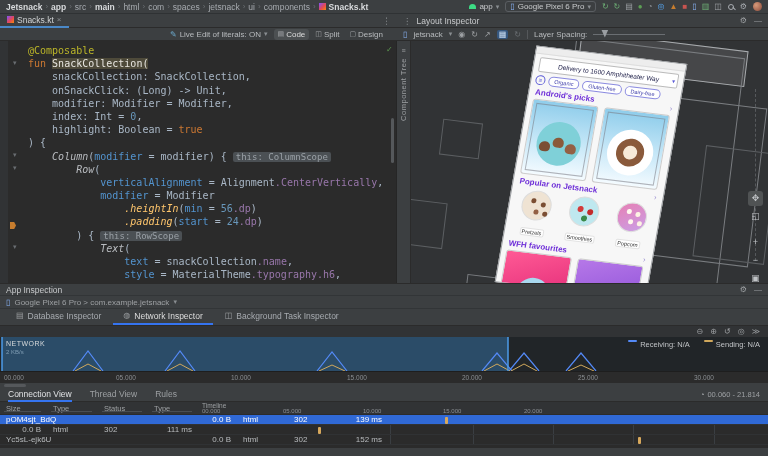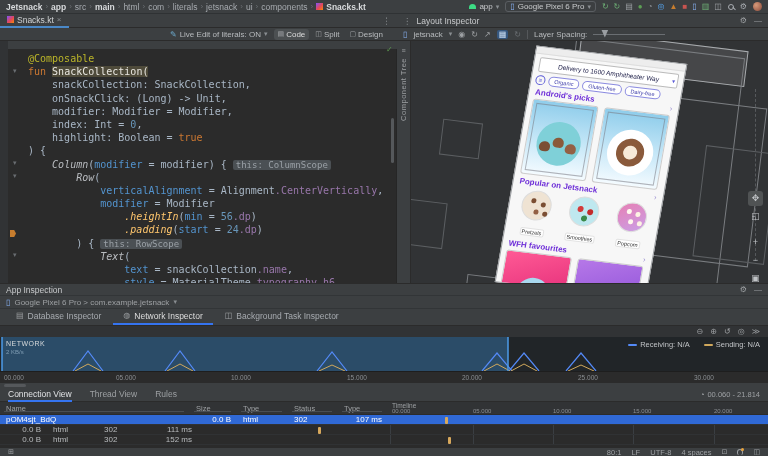--- a/index.html
+++ b/index.html
@@ -34,21 +34,21 @@
   .tab-close{color:#8A8E92;font-size:8px;}
   #tab-more{margin-left:auto;padding-right:6px;color:#8A8E92;font-size:9px;}
   #editor-toolbar{position:absolute;left:0;top:28px;width:397px;height:13px;background:#3C3F41;
     border-bottom:1px solid #2B2B2B;display:flex;align-items:center;justify-content:flex-end;gap:6px;
     font-size:8px;color:#B8BBBE;padding-right:10px;}
   .live-edit{display:flex;align-items:center;gap:3px;}
   .pencil{color:#6AA6C9;font-size:8px;}
   .mode-btn{display:flex;align-items:center;gap:2px;padding:1px 4px;border-radius:3px;color:#B8BBBE;}
   .mode-btn.active{background:#4C5052;color:#DDD;}
   .mode-ico{font-size:7px;color:#9DA0A3;}
-  #editor{position:absolute;left:0;top:49px;width:397px;height:242px;background:#2B2B2B;overflow:hidden;
+  #editor{position:absolute;left:0;top:41px;width:397px;height:242px;background:#2B2B2B;overflow:hidden;
     border-right:1px solid #262626;}
   #left-stripe{position:absolute;left:0;top:41px;width:8px;height:242px;background:#313335;}
   #code{position:absolute;left:28px;top:3px;font-family:"DejaVu Sans Mono",monospace;font-size:10px;white-space:pre;}
   .cl{height:13.2px;line-height:13.2px;}
   .tk-plain{color:#A9B7C6}.tk-kw{color:#CC7832}.tk-annot{color:#BBB529}
   .tk-named{color:#5394CF}.tk-prop{color:#9876AA}.tk-num{color:#6897BB}
   .tk-ext{color:#FFC66D;font-style:italic}.tk-call{color:#B9BCC0;font-style:italic}
   .tk-fnhl{color:#E8E6E0;background:#4E4A3A;}
   .tk-hint{background:#4B5054;color:#9AA0A6;border-radius:2px;padding:0 3px;font-size:9px;}
   .gutter-mark{position:absolute;left:13px;color:#6A6E72;font-size:7px;}
@@ -136,21 +136,21 @@
     padding-left:6px;gap:2px;border-bottom:1px solid #2B2B2B;}
   .ai-tab{display:flex;align-items:center;gap:4px;font-size:8.5px;color:#A7ABB0;padding:0 10px 4px;height:15px;}
   .ai-tab.active{color:#DDD;border-bottom:2px solid #3574F0;padding-bottom:2px;}
   .ai-tab .ico{font-size:8px;color:#9DA0A3;}
   #net-toolbar{position:absolute;left:0;top:42px;width:768px;height:11px;background:#313335;
     display:flex;align-items:center;justify-content:flex-end;gap:7px;padding-right:8px;font-size:8px;color:#9DA0A3;}
   #net-chart-wrap{position:absolute;left:0;top:53px;width:768px;height:34px;background:#212528;}
   #net-label{position:absolute;left:6px;top:3px;font-size:7px;color:#D5D8DA;letter-spacing:.5px;}
   #net-rate{position:absolute;left:6px;top:12px;font-size:6px;color:#7F9CB3;}
   #net-legend{position:absolute;right:8px;top:3px;display:flex;gap:14px;font-size:7.5px;color:#C0C3C6;}
-  .leg-item{display:flex;align-items:center;gap:3px;}
+  .leg-item{display:flex;gap:3px;}
   .leg-swatch{width:9px;height:2px;border-radius:1px;}
   #net-axis{position:absolute;left:0;top:87px;width:768px;height:12px;background:#2B2B2B;border-top:1px solid #1E1E1E;}
   #net-axis .tick{position:absolute;top:2px;font-size:6.5px;color:#8A8E92;}
   #net-scroll{position:absolute;left:4px;top:100px;width:22px;height:3px;background:#55585B;border-radius:2px;}
   #conn-bar{position:absolute;left:0;top:104px;width:768px;height:14px;display:flex;align-items:center;
     border-bottom:1px solid #2B2B2B;padding-left:8px;gap:18px;}
   .conn-tab{font-size:8.5px;color:#9DA0A3;height:14px;line-height:13px;}
   .conn-tab.active{color:#E0E2E4;border-bottom:2px solid #3574F0;}
   #conn-range{margin-left:auto;margin-right:8px;font-size:7.5px;color:#9DA0A3;display:flex;align-items:center;gap:3px;}
   #tbl-header{position:absolute;left:0;top:118px;width:768px;height:13px;background:#313335;display:flex;
@@ -190,21 +190,21 @@
         <span class="bc-item bold">app</span>
         <span class="bc-sep">›</span>
         <span class="bc-item">src</span>
         <span class="bc-sep">›</span>
         <span class="bc-item bold">main</span>
         <span class="bc-sep">›</span>
         <span class="bc-item">html</span>
         <span class="bc-sep">›</span>
         <span class="bc-item">com</span>
         <span class="bc-sep">›</span>
-        <span class="bc-item">literals</span>
+        <span class="bc-item">spaces</span>
         <span class="bc-sep">›</span>
         <span class="bc-item">jetsnack</span>
         <span class="bc-sep">›</span>
         <span class="bc-item">ui</span>
         <span class="bc-sep">›</span>
         <span class="bc-item">components</span>
         <span class="bc-sep">›</span>
         <span class="kotlin-icon"></span>
         <span class="bc-item bold">Snacks.kt</span>
       </div>
@@ -463,21 +463,20 @@
           <span class="conn-tab">Thread View</span>
           <span class="conn-tab">Rules</span>
         </span>
       <span id="conn-range">
         <span>◔</span>
         <span>00.060 - 21.814</span>
       </span>
     </div>
 
     <div id="tbl-header">
-        <div class="th" style="width: 190px;">Name</div>
         <div class="th" style="width: 47px;">Size</div>
         <div class="th" style="width: 51px;">Type</div>
         <div class="th" style="width: 50px;">Status</div>
         <div class="th" style="width: 50px;">Type</div>
         <div class="th-timeline">
           <span class="tlabel">Timeline</span>
           <span class="rtick" style="left: 4px;">00.000</span>
           <span class="rtick" style="left: 85px;">05.000</span>
           <span class="rtick" style="left: 165px;">10.000</span>
           <span class="rtick" style="left: 245px;">15.000</span>
@@ -488,52 +487,41 @@
         <div class="gridline" style="left: 473px;"></div>
         <div class="gridline" style="left: 553px;"></div>
         <div class="gridline" style="left: 633px;"></div>
         <div class="gridline" style="left: 714px;"></div>
         <div class="gridline" style="left: 390px;"></div>
         <div class="trow sel">
           <div class="td" style="width: 190px;">pOM4sjt_BdQ</div>
           <div class="td r" style="width: 47px;">0.0 B</div>
           <div class="td" style="width: 51px;">html</div>
           <div class="td" style="width: 50px;">302</div>
-          <div class="td r" style="width: 50px;">107 ms</div>
+          <div class="td r" style="width: 50px;">139 ms</div>
           <div class="tl-cell">
             <div class="tl-mark" style="left: 57px;"></div>
           </div>
         </div>
         <div class="trow">
           <div class="td r" style="width: 47px;">0.0 B</div>
           <div class="td" style="width: 51px;">html</div>
           <div class="td" style="width: 50px;">302</div>
           <div class="td r" style="width: 50px;">111 ms</div>
           <div class="tl-cell">
             <div class="tl-mark" style="left: 120px;"></div>
           </div>
         </div>
         <div class="trow">
+          <div class="td" style="width: 190px;">Yc5sL-ejk6U</div>
           <div class="td r" style="width: 47px;">0.0 B</div>
           <div class="td" style="width: 51px;">html</div>
           <div class="td" style="width: 50px;">302</div>
           <div class="td r" style="width: 50px;">152 ms</div>
           <div class="tl-cell">
             <div class="tl-mark" style="left: 250px;"></div>
           </div>
         </div>
       </div>
     <div id="tbl-filler"></div>
   </div>
 
-  <div id="statusbar">
-    <span class="sb-ico">⊞</span>
-    <span id="sb-right">
-        <span>80:1</span>
-        <span>LF</span>
-        <span>UTF-8</span>
-        <span>4 spaces</span>
-        <span class="sb-ico">⊡</span>
-        <span class="bell"></span>
-        <span class="sb-ico">◫</span>
-      </span>
-  </div>
 </div>
 
 </body></html>

